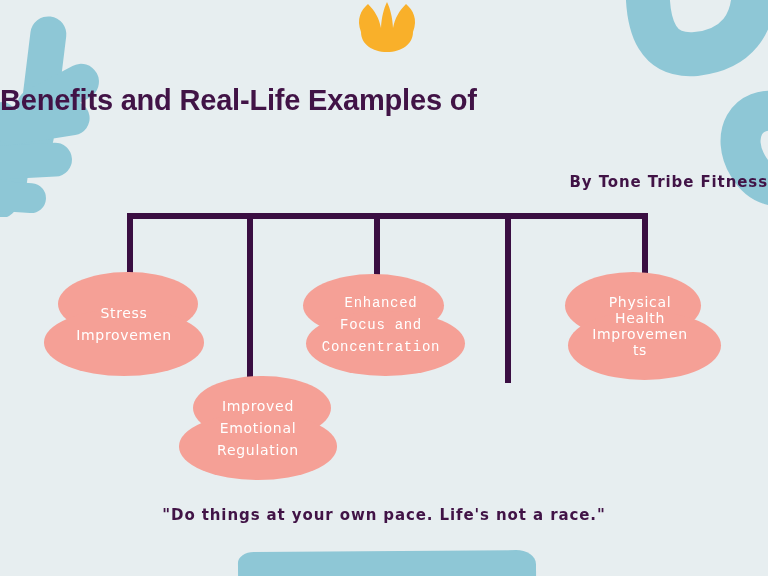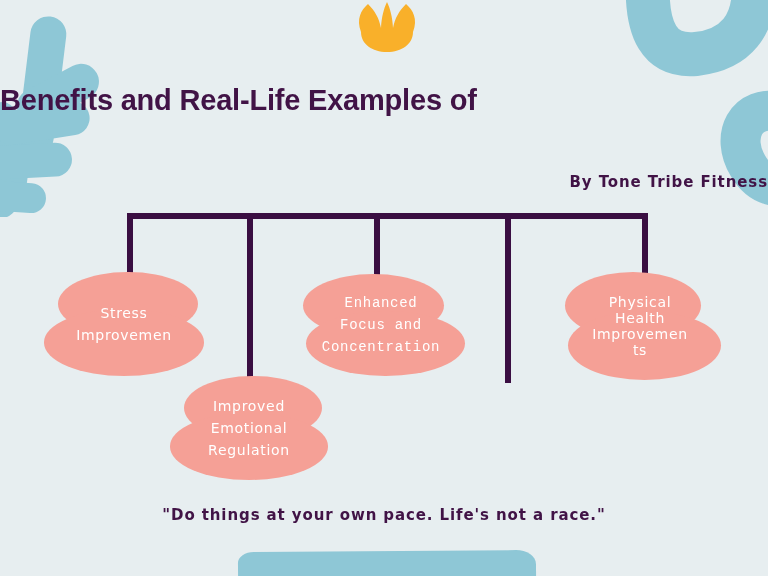--- a/index.html
+++ b/index.html
@@ -60,21 +60,21 @@
   }
   .blob.alt::before{left:2%;}
   .blob.alt::after{left:4%;width:98%;}
   .blob .blob-label{
     position:absolute;inset:0;z-index:2;
     display:flex;align-items:center;justify-content:center;
     text-align:center;white-space:pre-line;
     color:#FFFFFF;font-size:14px;line-height:22px;letter-spacing:0.7px;font-weight:500;
   }
   .blob.n1{left:44px;top:272px;width:160px;height:104px;}
-  .blob.n2{left:170px;top:376px;width:158px;height:104px;}
+  .blob.n2{left:179px;top:376px;width:158px;height:104px;}
   .blob.n3{left:300px;top:274px;width:162px;height:102px;font-family:Liberation Mono, monospace;}
   .blob.n4{left:428px;top:377px;width:156px;height:104px;}
   .blob.n5{left:562px;top:272px;width:156px;height:108px;}
   .blob.n5 .blob-label{line-height:16px;}
 </style>
 </head>
 <body>
 
 <div class="canvas">
 

